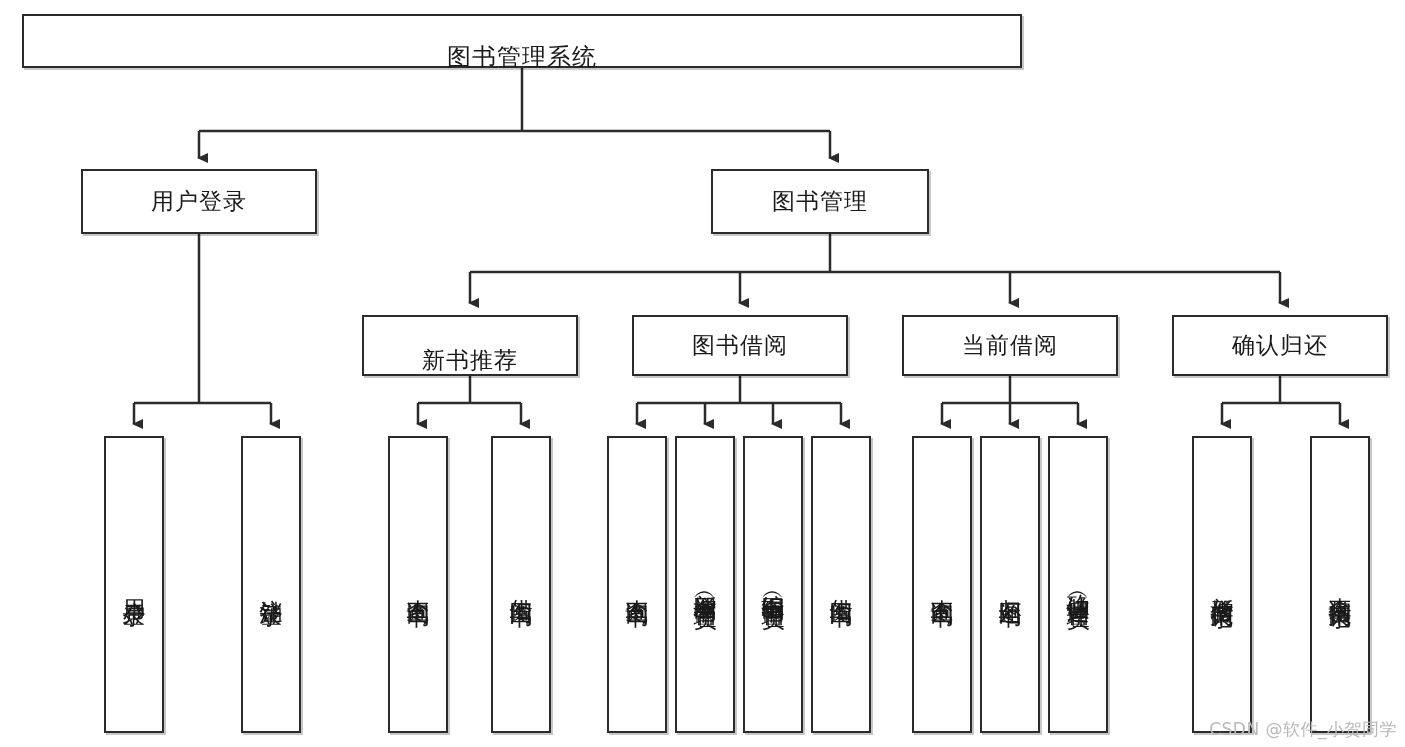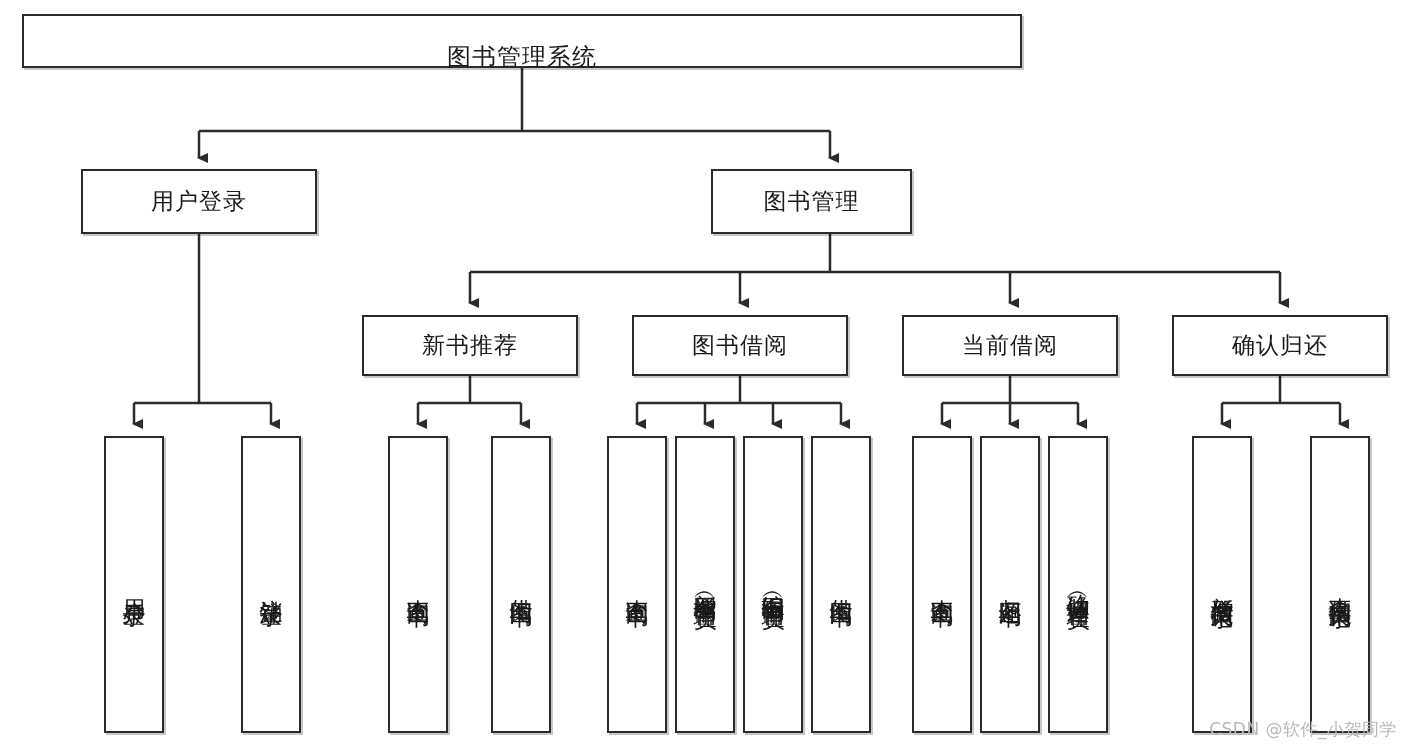--- a/index.html
+++ b/index.html
@@ -81,25 +81,25 @@
     </g>
   </svg>
 
   <div class="node h-node root" style="left:22px;top:14px;width:1000px;height:54px;">
     <span class="label">图书管理系统</span>
   </div>
 
   <div class="node h-node" style="left:81px;top:169px;width:236px;height:65px;">
     <span class="label">用户登录</span>
   </div>
-  <div class="node h-node" style="left:711px;top:169px;width:201px;height:65px;">
+  <div class="node h-node" style="left:711px;top:169px;width:218px;height:65px;">
     <span class="label">图书管理</span>
   </div>
 
-  <div class="node h-node" style="left:362px;top:315px;width:216px;height:61px;">
+  <div class="node h-node" style="left:362px;top:315px;width:216px;height:61px;align-items:flex-end;">
     <span class="label">新书推荐</span>
   </div>
   <div class="node h-node" style="left:632px;top:315px;width:216px;height:61px;">
     <span class="label">图书借阅</span>
   </div>
   <div class="node h-node" style="left:902px;top:315px;width:216px;height:61px;">
     <span class="label">当前借阅</span>
   </div>
   <div class="node h-node" style="left:1172px;top:315px;width:216px;height:61px;">
     <span class="label">确认归还</span>

